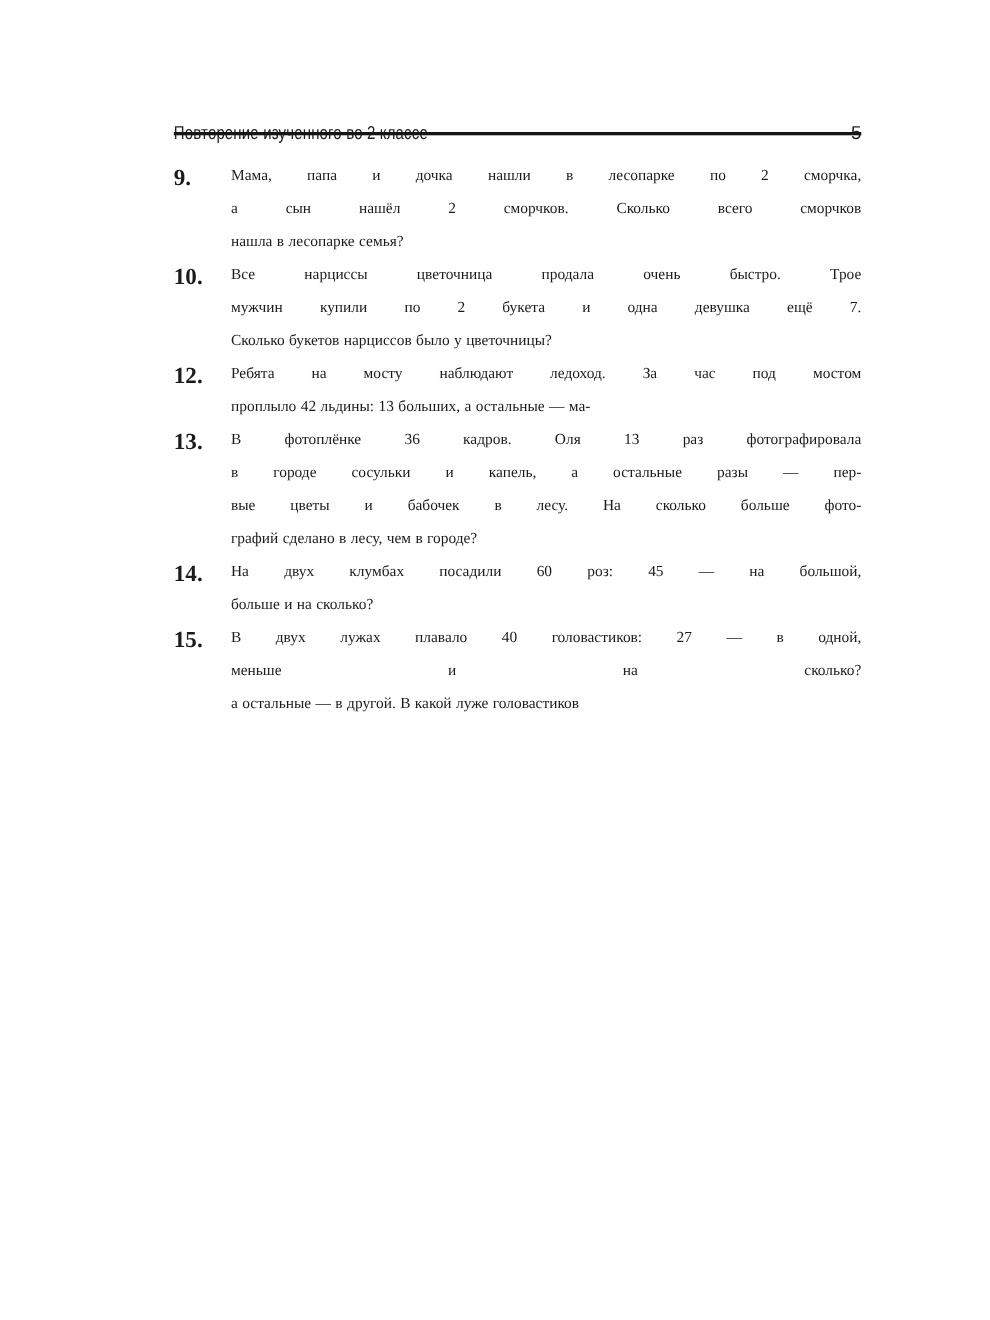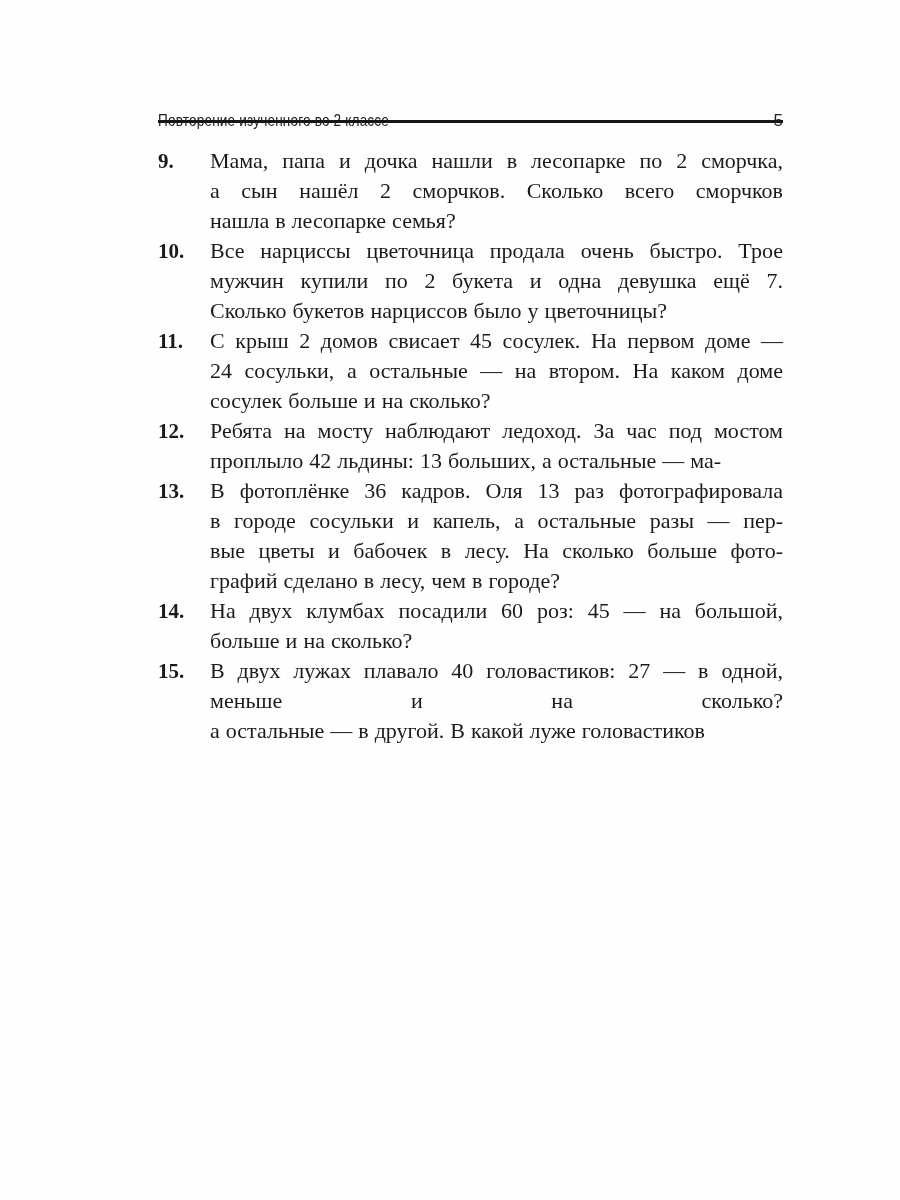--- a/index.html
+++ b/index.html
@@ -65,21 +65,21 @@
     width: 52px;
     font-weight: bold;
     font-size: 21px;
     line-height: 30px;
   }
   .problem-text {
     flex: 1 1 auto;
     min-width: 0;
   }
   .line {
-    font-size: 22px;
+    font-size: 14px;
     line-height: 30px;
     text-align: justify;
     text-align-last: justify;
     word-spacing: 0.5px;
   }
   .line:last-child {
     text-align-last: left;
   }
 </style>
 </head>
@@ -107,28 +107,20 @@
 
     <div class="problem">
       <div class="problem-number">10.</div>
       <div class="problem-text">
         <div class="line">Все нарциссы цветочница продала очень быстро. Трое</div>
         <div class="line">мужчин купили по 2 букета и одна девушка ещё 7.</div>
         <div class="line">Сколько букетов нарциссов было у цветочницы?</div>
       </div>
     </div>
 
-    <div class="problem">
-      <div class="problem-number">11.</div>
-      <div class="problem-text">
-        <div class="line">С крыш 2 домов свисает 45 сосулек. На первом доме —</div>
-        <div class="line">24 сосульки, а остальные — на втором. На каком доме</div>
-        <div class="line">сосулек больше и на сколько?</div>
-      </div>
-    </div>
 
     <div class="problem">
       <div class="problem-number">12.</div>
       <div class="problem-text">
         <div class="line">Ребята на мосту наблюдают ледоход. За час под мостом</div>
         <div class="line">проплыло 42 льдины: 13 больших, а остальные — ма-</div>
       </div>
     </div>
 
     <div class="problem">

